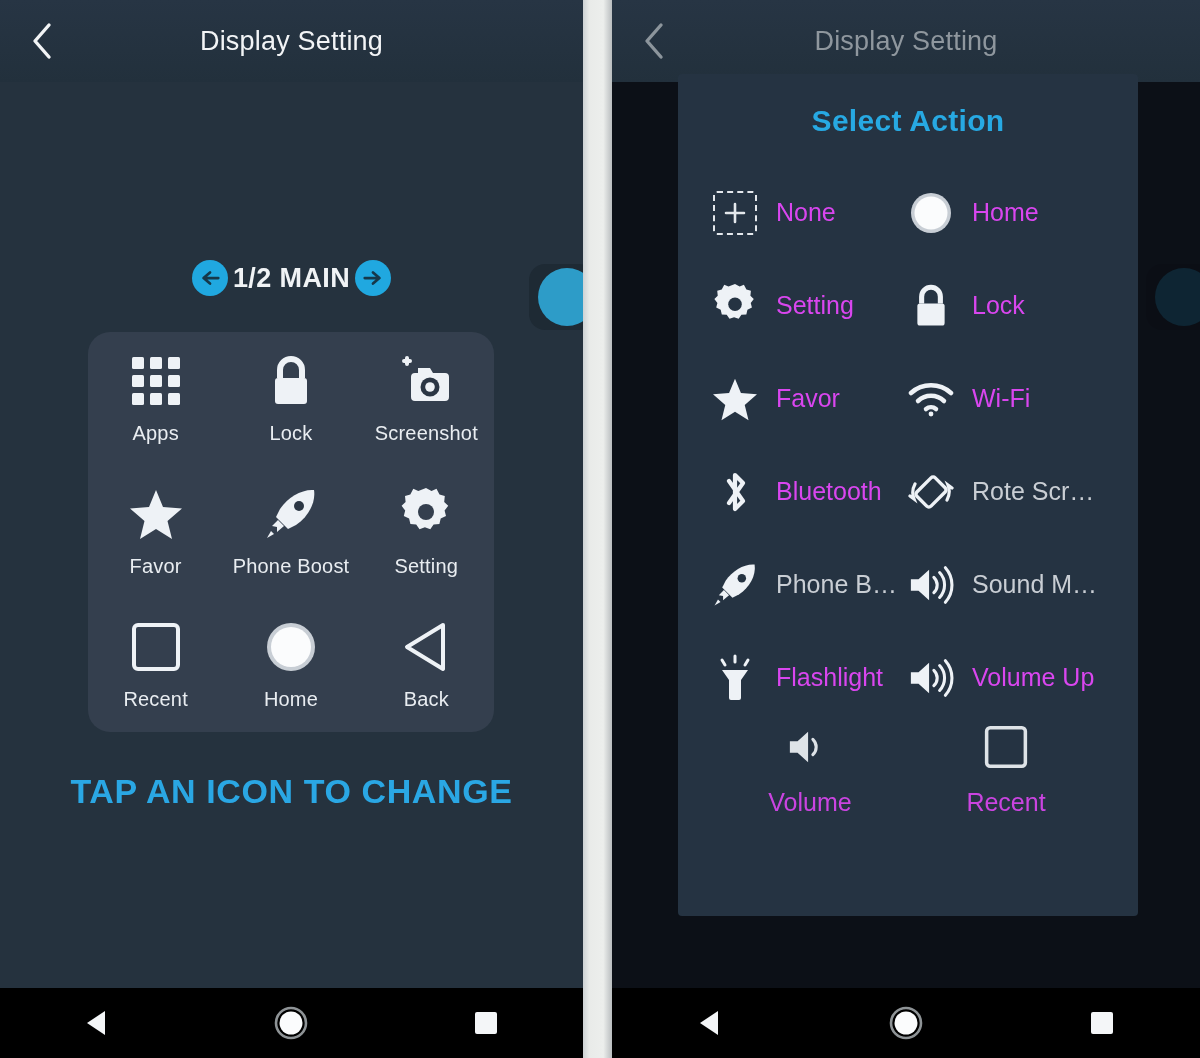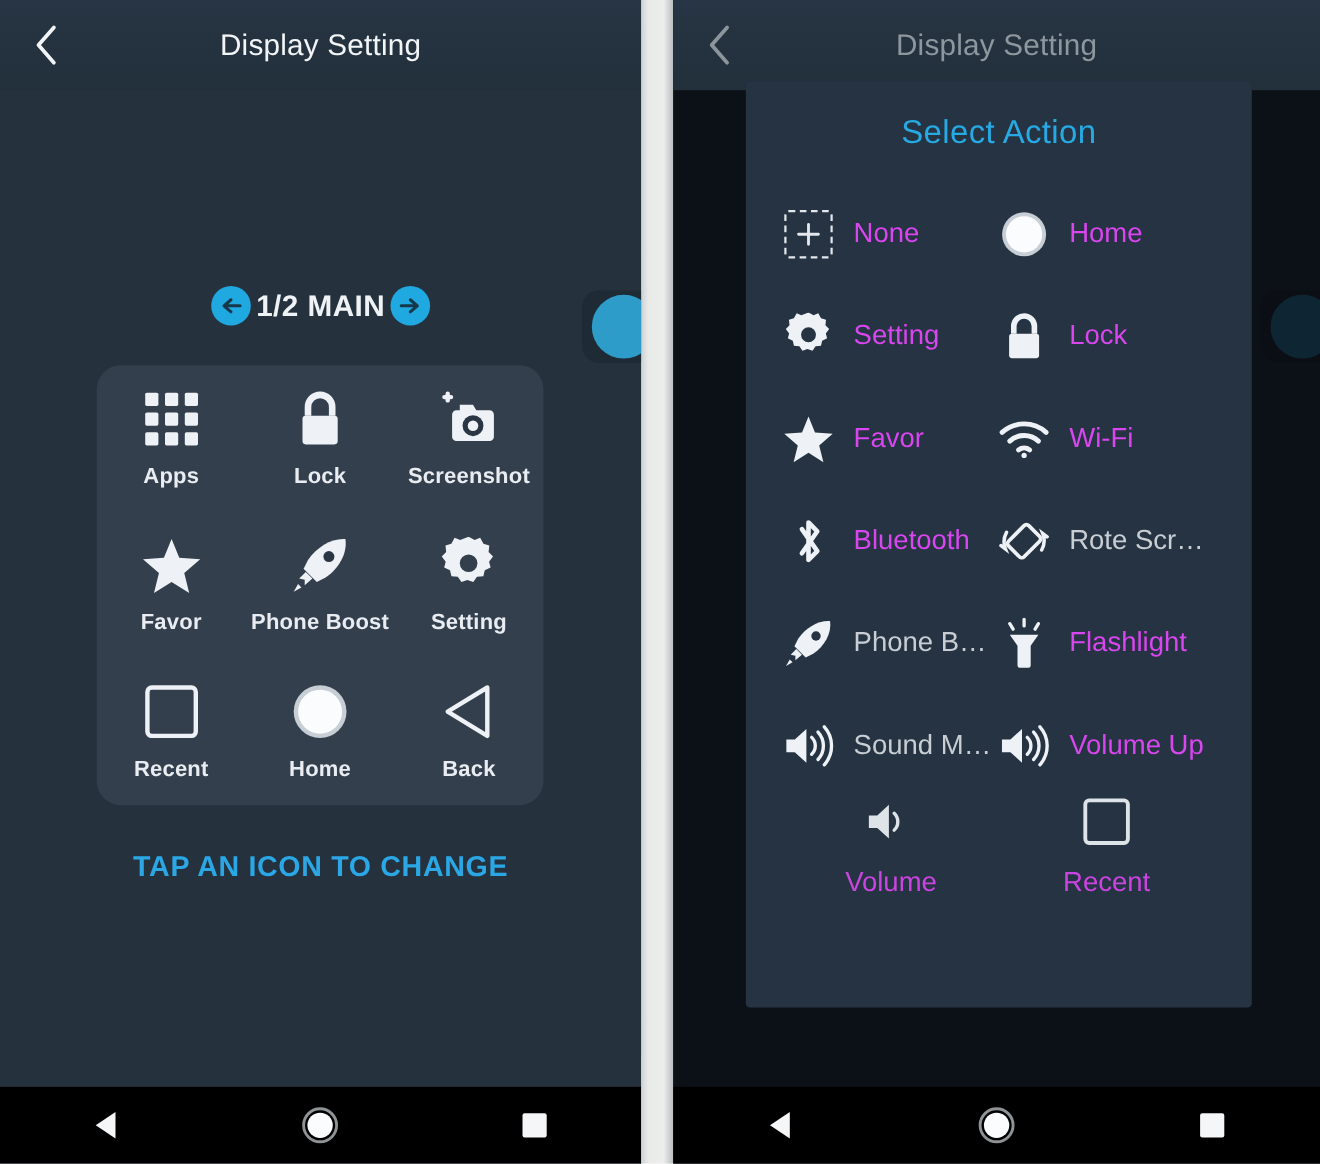--- a/index.html
+++ b/index.html
@@ -45,34 +45,34 @@
             display: flex; align-items: center; justify-content: center; cursor: pointer; }
   .pager-label { color: #f0f3f5; font-size: 27px; font-weight: 600; letter-spacing: .4px; }
 
   
   .icon-card { position: absolute; left: 88px; top: 250px; width: 406px; height: 400px;
                background: #343f4e; border-radius: 22px;
                display: grid; grid-template-columns: repeat(3,1fr); grid-template-rows: repeat(3,1fr); }
   .cell { display: flex; flex-direction: column; align-items: center; justify-content: center;
           gap: 13px; cursor: pointer; }
   .cell .glyph { height: 56px; display: flex; align-items: center; justify-content: center; }
-  .cell .lbl { color: #e9edf1; font-size: 20px; letter-spacing: .2px; font-weight: bold; }
+  .cell .lbl { color: #e9edf1; font-size: 20px; letter-spacing: .2px; }
 
   .hint { position: absolute; top: 690px; left: 0; width: 100%; text-align: center;
-          color: #2aa7e4; font-size: 26px; font-weight: 600; letter-spacing: .6px; }
+          color: #2aa7e4; font-size: 34px; font-weight: 600; letter-spacing: .6px; }
 
   
   .scrim { position: absolute; inset: 0; background: rgba(6,8,14,0.80); }
   .topbar-right { position: relative; z-index: 3; }
   .topbar-right .topbar-title { color: #8f979e; }
   .topbar-right .back-chevron svg path { stroke: #8c959c; }
 
   .dialog { position: absolute; z-index: 4; left: 66px; top: 74px; width: 460px; height: 842px;
             background: #253342; border-radius: 4px; overflow: hidden; }
-  .dialog-title { text-align: center; color: #27a9e3; font-size: 30px; font-weight: 400;
+  .dialog-title { text-align: center; color: #27a9e3; font-size: 30px; font-weight: 700;
                   padding-top: 30px; padding-bottom: 10px; letter-spacing: .3px; }
   .action-grid { display: grid; grid-template-columns: 1fr 1fr;
                  row-gap: 0; padding: 18px 34px 0 34px; }
   .action-item { display: flex; align-items: center; gap: 18px; height: 93px; cursor: pointer; }
   .action-item .aglyph { width: 46px; min-width: 46px; height: 46px;
                          display: flex; align-items: center; justify-content: center; }
   .action-item .albl { color: #d946ef; font-size: 25px; white-space: nowrap;
                        overflow: hidden; text-overflow: clip; }
   .action-item.clipped .albl { color: #c9ced4; }
   .clip-row { opacity: .92; flex-direction: column; }
@@ -376,44 +376,44 @@
                 <path d="M50 3 C38 2 24 10 16 22 L12 30 L24 42 L32 38 C44 30 52 16 50 3 Z"></path>
                 <circle cx="35" cy="19" r="5" fill="#253342"></circle>
                 <path d="M14 33 L8 39 L13 40 L13 45 L20 39 Z"></path>
                 <path d="M7 44 L3 51 L10 47 Z"></path>
               </g>
             </svg>
           </span>
           <span class="albl">Phone B…</span>
         </div>
 
-        <div class="action-item">
-          <span class="aglyph">
-            <svg width="40" height="48" viewBox="0 0 40 48">
-              <path d="M20 2 V8 M7 6 L10 11 M33 6 L30 11" stroke="#eef2f6" stroke-width="3" stroke-linecap="round"></path>
-              <path d="M7 16 H33 L26 26 V44 a2 2 0 0 1 -2 2 h-8 a2 2 0 0 1 -2 -2 V26 Z" fill="#eef2f6"></path>
-            </svg>
-          </span>
-          <span class="albl">Flashlight</span>
-        </div>
-
         <div class="action-item clipped">
           <span class="aglyph">
             <svg width="48" height="40" viewBox="0 0 48 40">
               <path d="M3 14 H11 L22 4 V36 L11 26 H3 Z" fill="#eef2f6"></path>
               <path d="M27 12 a11 11 0 0 1 0 16" fill="none" stroke="#eef2f6" stroke-width="3.2" stroke-linecap="round"></path>
               <path d="M33 7 a19 19 0 0 1 0 26" fill="none" stroke="#eef2f6" stroke-width="3.2" stroke-linecap="round"></path>
               <path d="M39 2 a27 27 0 0 1 0 36" fill="none" stroke="#eef2f6" stroke-width="3.2" stroke-linecap="round"></path>
             </svg>
           </span>
           <span class="albl">Sound M…</span>
         </div>
 
         <div class="action-item">
           <span class="aglyph">
+            <svg width="40" height="48" viewBox="0 0 40 48">
+              <path d="M20 2 V8 M7 6 L10 11 M33 6 L30 11" stroke="#eef2f6" stroke-width="3" stroke-linecap="round"></path>
+              <path d="M7 16 H33 L26 26 V44 a2 2 0 0 1 -2 2 h-8 a2 2 0 0 1 -2 -2 V26 Z" fill="#eef2f6"></path>
+            </svg>
+          </span>
+          <span class="albl">Flashlight</span>
+        </div>
+
+        <div class="action-item">
+          <span class="aglyph">
             <svg width="48" height="40" viewBox="0 0 48 40">
               <path d="M3 14 H11 L22 4 V36 L11 26 H3 Z" fill="#eef2f6"></path>
               <path d="M27 12 a11 11 0 0 1 0 16" fill="none" stroke="#eef2f6" stroke-width="3.2" stroke-linecap="round"></path>
               <path d="M33 7 a19 19 0 0 1 0 26" fill="none" stroke="#eef2f6" stroke-width="3.2" stroke-linecap="round"></path>
               <path d="M39 2 a27 27 0 0 1 0 36" fill="none" stroke="#eef2f6" stroke-width="3.2" stroke-linecap="round"></path>
             </svg>
           </span>
           <span class="albl">Volume Up</span>
         </div>
 

